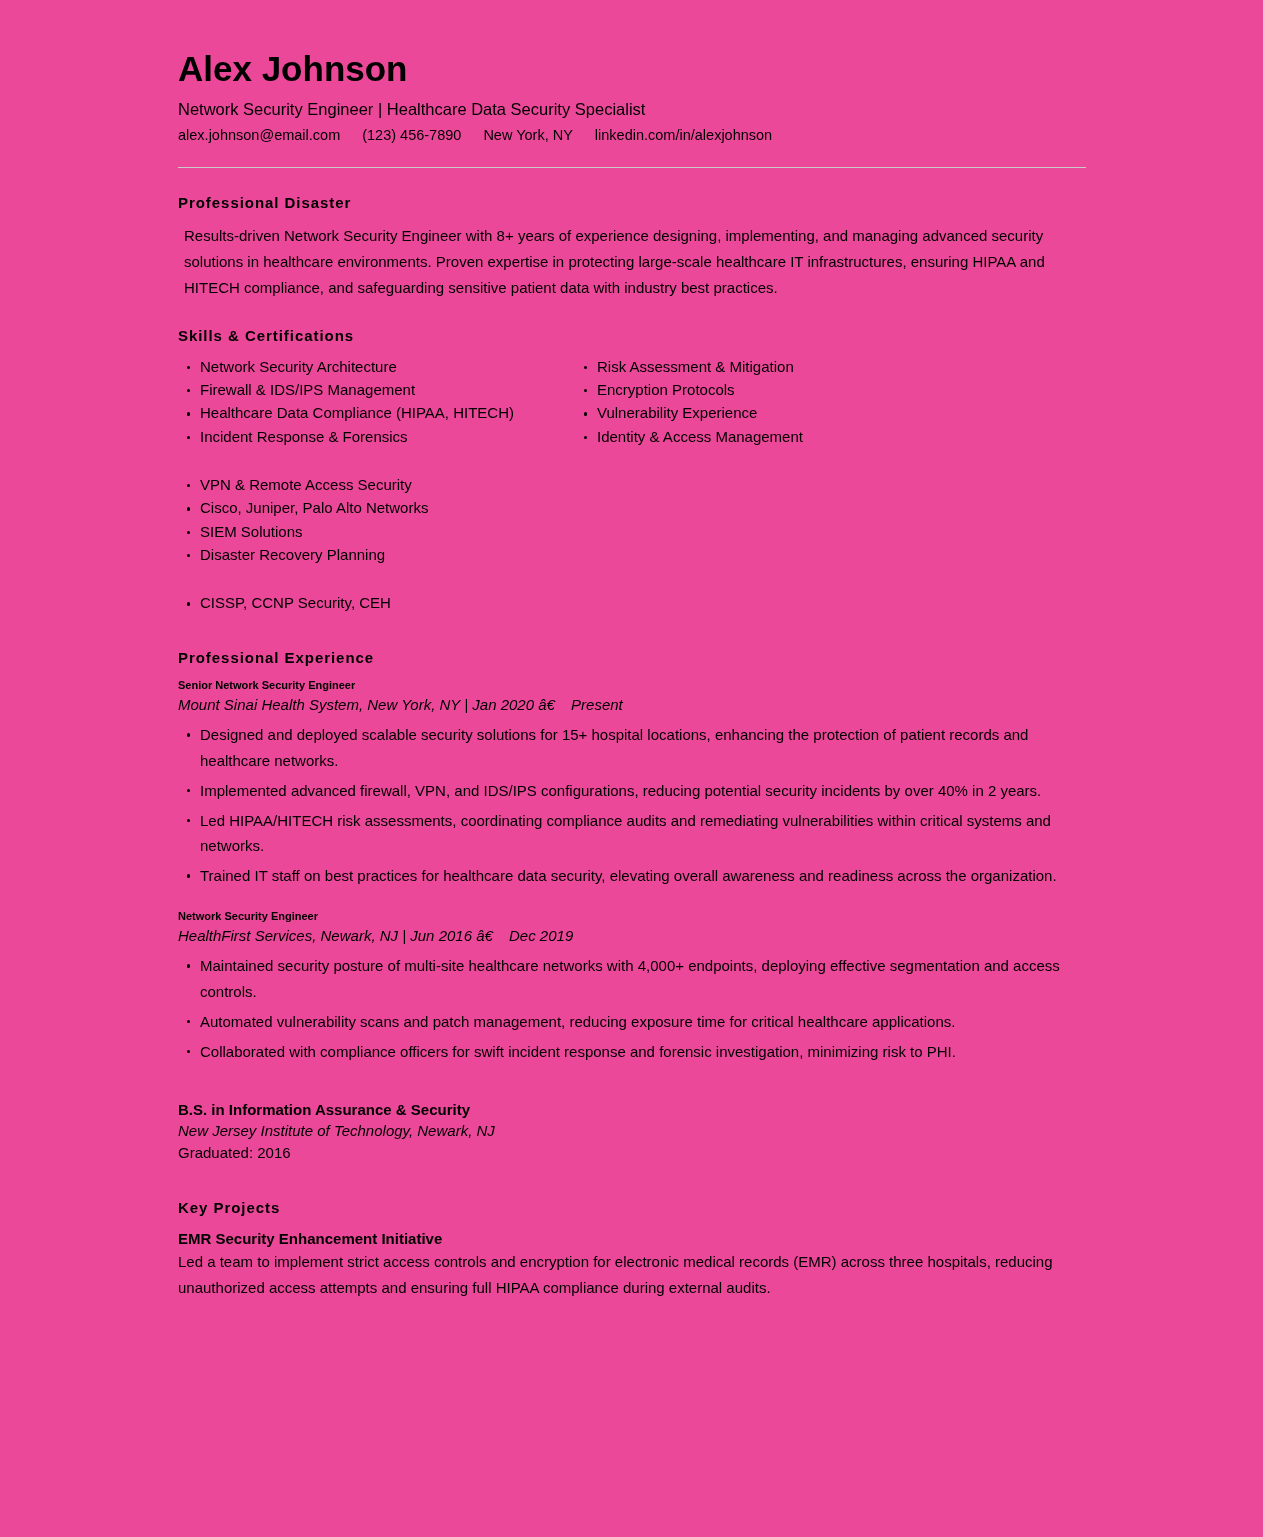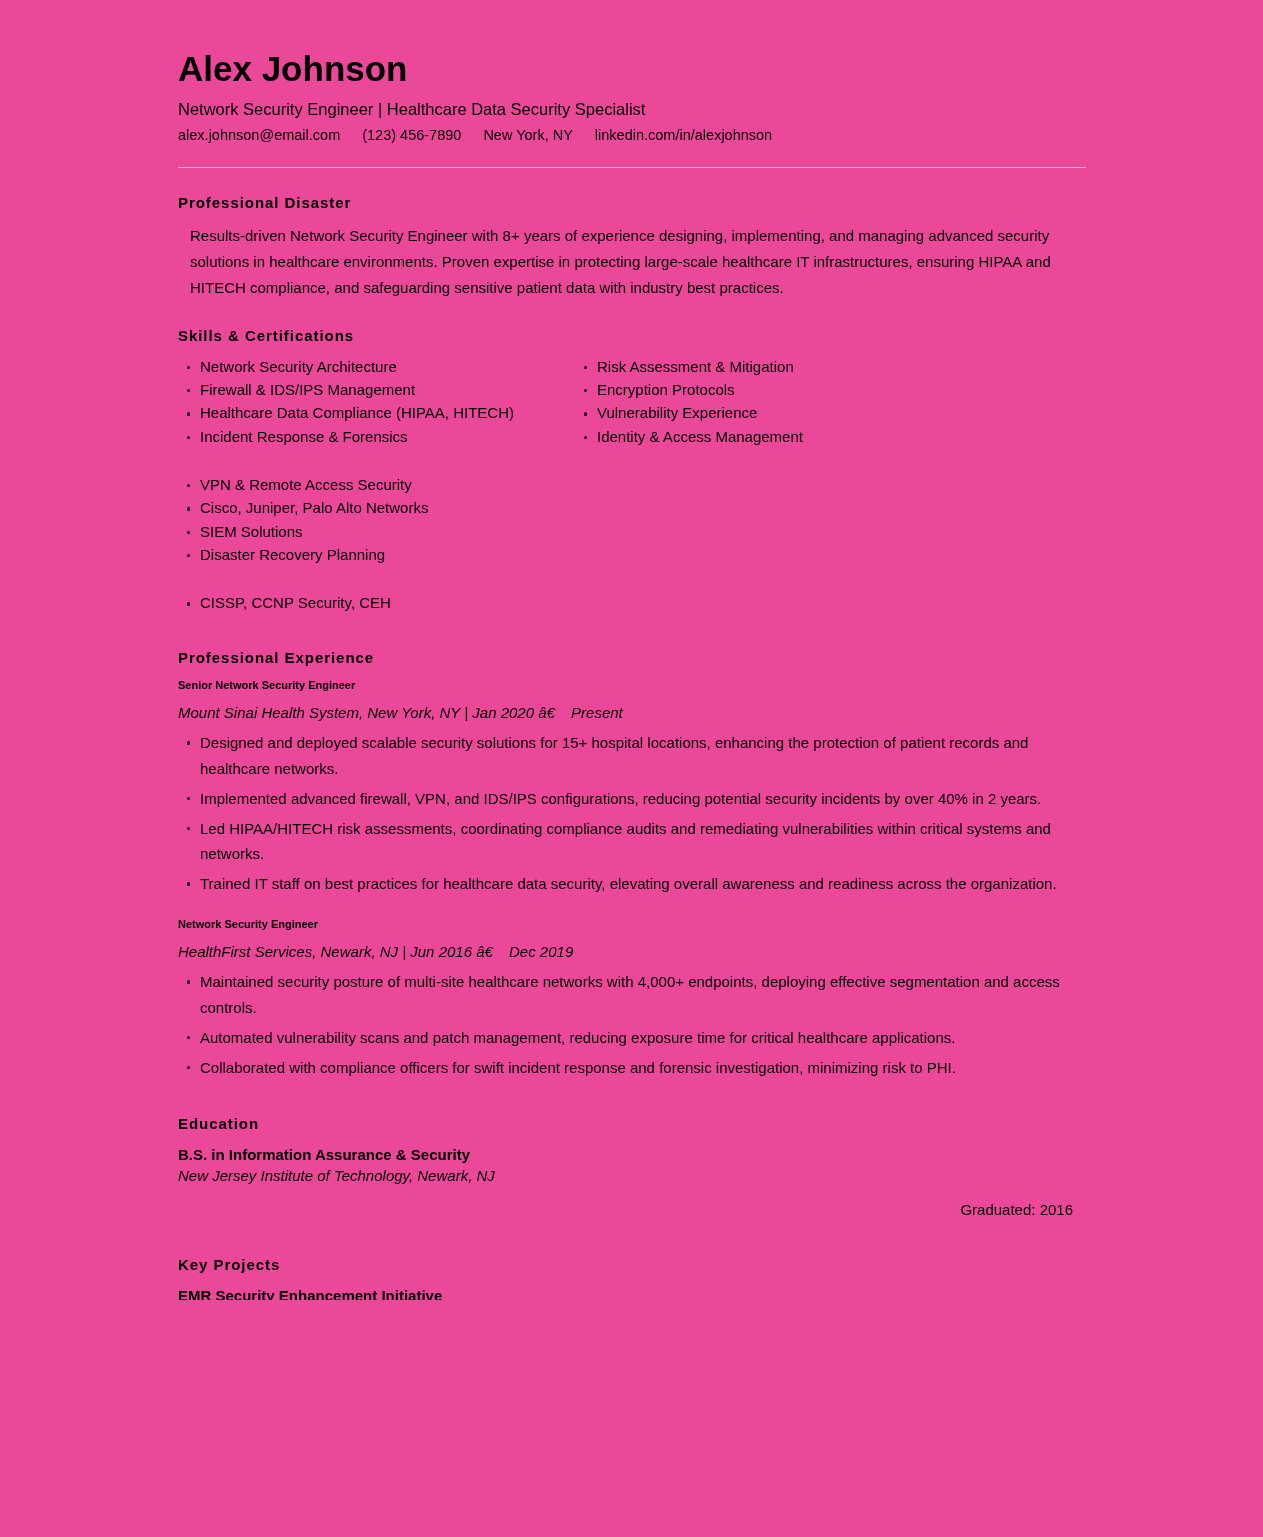--- a/index.html
+++ b/index.html
@@ -74,21 +74,21 @@
     font-size: 15px;
     font-weight: bold;
     letter-spacing: 0.95px;
     margin: 0 0 12px 0;
     color: #000;
   }
 
   .summary-text {
     font-size: 15px;
     line-height: 1.72;
-    margin: 12px;
+    margin: 6px;
     color: #000;
     max-width: 908px;
   }
 
   
   .skills-block { margin-top: 2px; }
   .skills-grid {
     display: grid;
     grid-template-columns: 397px 1fr;
     column-gap: 0px;
@@ -126,21 +126,21 @@
     font-size: 11px;
     font-weight: bold;
     line-height: 1.42;
     margin: 0;
     color: #000;
   }
   .job-meta {
     font-size: 15px;
     font-style: italic;
     line-height: 1.45;
-    margin: 8px 0 7px 0;
+    margin: 0 0 7px 0;
     color: #000;
   }
   ul.job-bullets {
     list-style: none;
     margin: 0;
     padding: 0;
     max-width: 908px;
   }
   ul.job-bullets > li {
     position: relative;
@@ -172,23 +172,22 @@
   .edu-school {
     font-size: 15px;
     font-style: italic;
     line-height: 1.45;
     margin: 0;
     color: #000;
   }
   .edu-grad {
     font-size: 15px;
     line-height: 1.5;
-    margin: 12px;
-    color: #000;
-    text-align: right;
+    margin: 0;
+    color: #000;
   }
 
   
   .project { margin-bottom: 16px; }
   .project-title {
     font-size: 15px;
     font-weight: bold;
     line-height: 1.45;
     margin: 0;
     color: #000;
@@ -281,21 +280,20 @@
           <div class="job-meta">HealthFirst Services, Newark, NJ  |  Jun 2016 â€ Dec 2019</div>
           <ul class="job-bullets">
             <li>Maintained security posture of multi-site healthcare networks with 4,000+ endpoints, deploying effective segmentation and access controls.</li>
             <li>Automated vulnerability scans and patch management, reducing exposure time for critical healthcare applications.</li>
             <li>Collaborated with compliance officers for swift incident response and forensic investigation, minimizing risk to PHI.</li>
           </ul>
         </div>
       </div>
 
       <div class="section" style="margin-top:34px;">
-        <h2 class="section-title">Education</h2>
         <div class="edu-degree">B.S. in Information Assurance &amp; Security</div>
         <div class="edu-school">New Jersey Institute of Technology, Newark, NJ</div>
         <div class="edu-grad">Graduated: 2016</div>
       </div>
 
       <div class="section" style="margin-top:34px;">
         <h2 class="section-title">Key Projects</h2>
 
         <div class="project">
           <div class="project-title">EMR Security Enhancement Initiative</div>

